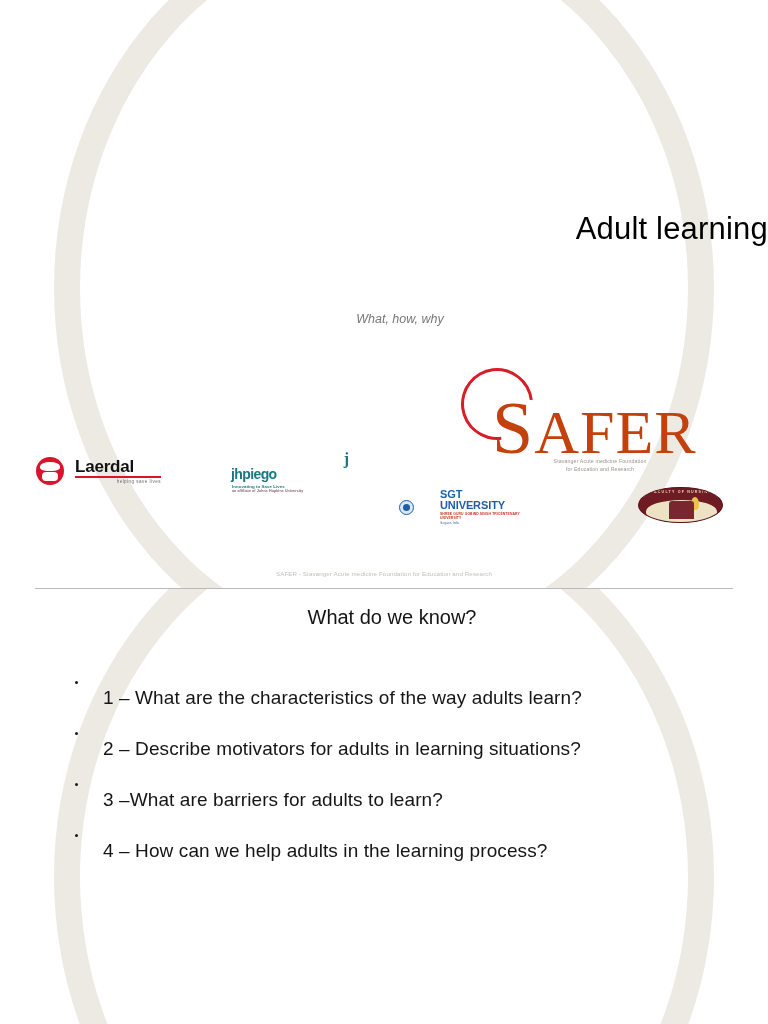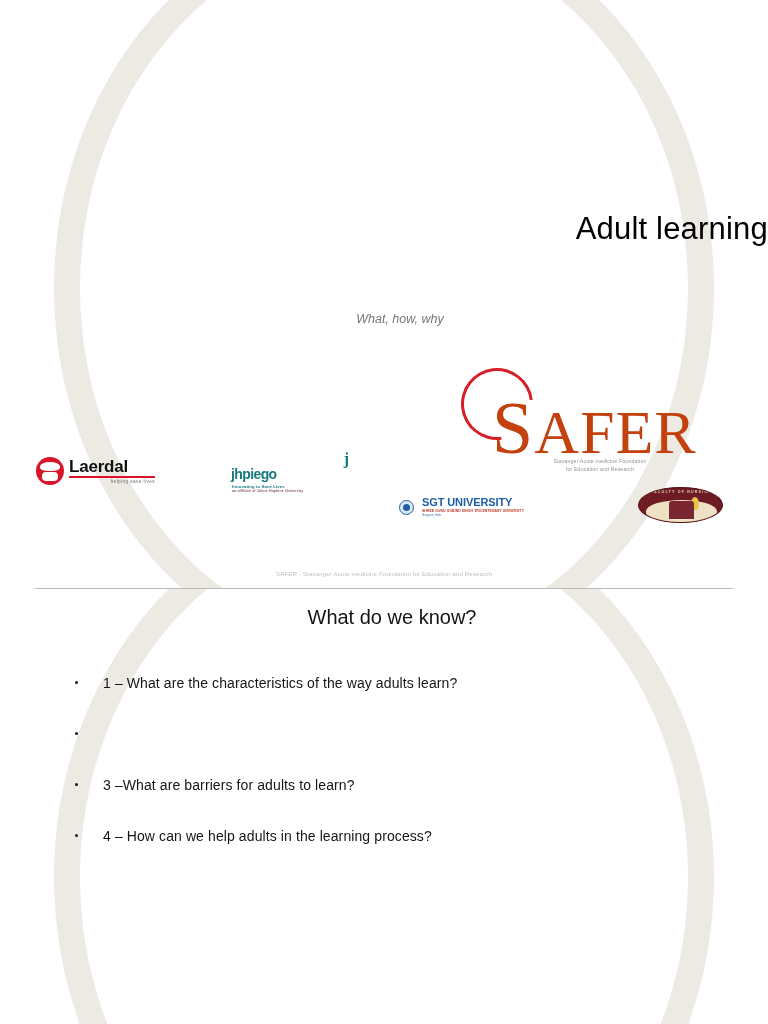--- a/index.html
+++ b/index.html
@@ -45,21 +45,21 @@
 
   .subtitle {
     position:absolute; left:0; width:768px;
     text-align:center;
     font-size:12.5px; font-style:italic; font-weight:400;
     color:#767676;
   }
   #slide-1 .subtitle { top:312px;padding-left:32px; }
 
   
-  .logo { position:absolute; }
+  .logo { position:absolute;gap:6px; }
 
   
   #logo-laerdal { left:36px; top:455px; width:125px; height:32px; display:flex; align-items:center; }
   .laerdal-mark {
     width:28px; height:28px; border-radius:50%;
     background:#D8152A; position:relative; flex:0 0 auto;
     overflow:hidden;
   }
   .laerdal-mark::before{
     content:""; position:absolute; left:4px; top:5px; width:20px; height:9px;
@@ -129,21 +129,21 @@
   #logo-sgt { left:399px; top:496px; width:130px; height:22px; display:flex; align-items:center; }
   .sgt-seal {
     width:15px; height:15px; border-radius:50%;
     border:1.6px solid #1C5FA8; background:#DCE8F6;
     position:relative; flex:0 0 auto;
   }
   .sgt-seal::after{
     content:""; position:absolute; left:3px; top:3px; width:7px; height:7px;
     border-radius:50%; background:#1C5FA8;
   }
-  .sgt-text { margin-left:8px; }
+  .sgt-text { margin-left:20px; }
   .sgt-name {
     font-size:11px; font-weight:700; color:#1C5FA8; line-height:11px;
     letter-spacing:-0.1px;
   }
   .sgt-sub1 { font-size:3.4px; font-weight:700; color:#C0392B; letter-spacing:.1px; margin-top:1px; }
   .sgt-sub2 { font-size:2.8px; color:#3a6ea8; letter-spacing:.05px; margin-top:.5px; }
 
   
   #logo-nursing { left:638px; top:487px; width:85px; height:36px; }
   .nurse-oval {
@@ -189,21 +189,21 @@
     position:relative;
     display:flex; align-items:flex-start;
     padding-left:75px; height:51px;
   }
   .bullet-dot {
     position:absolute; left:75px; top:6px;
     width:3px; height:3px; border-radius:50%; background:#1a1a1a;
   }
   .bullet-text {
     margin-left:28px;
-    font-size:14px; color:#151515; line-height:17px; letter-spacing:.1px;
+    font-size:19px; color:#151515; line-height:17px; letter-spacing:.1px;margin-top:14px;
   }
 </style>
 </head>
 <body>
 
 <div class="page">
 
   <section class="slide" id="slide-1">
 
     <div class="ring-wrap">
@@ -267,20 +267,21 @@
 
     <h2 class="s2-title">What do we know?</h2>
 
     <div class="bullets" id="bullet-list">
         <div class="bullet-row">
           <span class="bullet-dot"></span>
           <span class="bullet-text">1 – What are the characteristics of the way adults learn?</span>
         </div>
         <div class="bullet-row">
           <span class="bullet-dot"></span>
+          <span class="bullet-text">2 – Describe motivators for adults in learning situations?</span>
         </div>
         <div class="bullet-row">
           <span class="bullet-dot"></span>
           <span class="bullet-text">3 –What are barriers for adults to learn?</span>
         </div>
         <div class="bullet-row">
           <span class="bullet-dot"></span>
           <span class="bullet-text">4 – How can we help adults in the learning process?</span>
         </div>
       </div>

